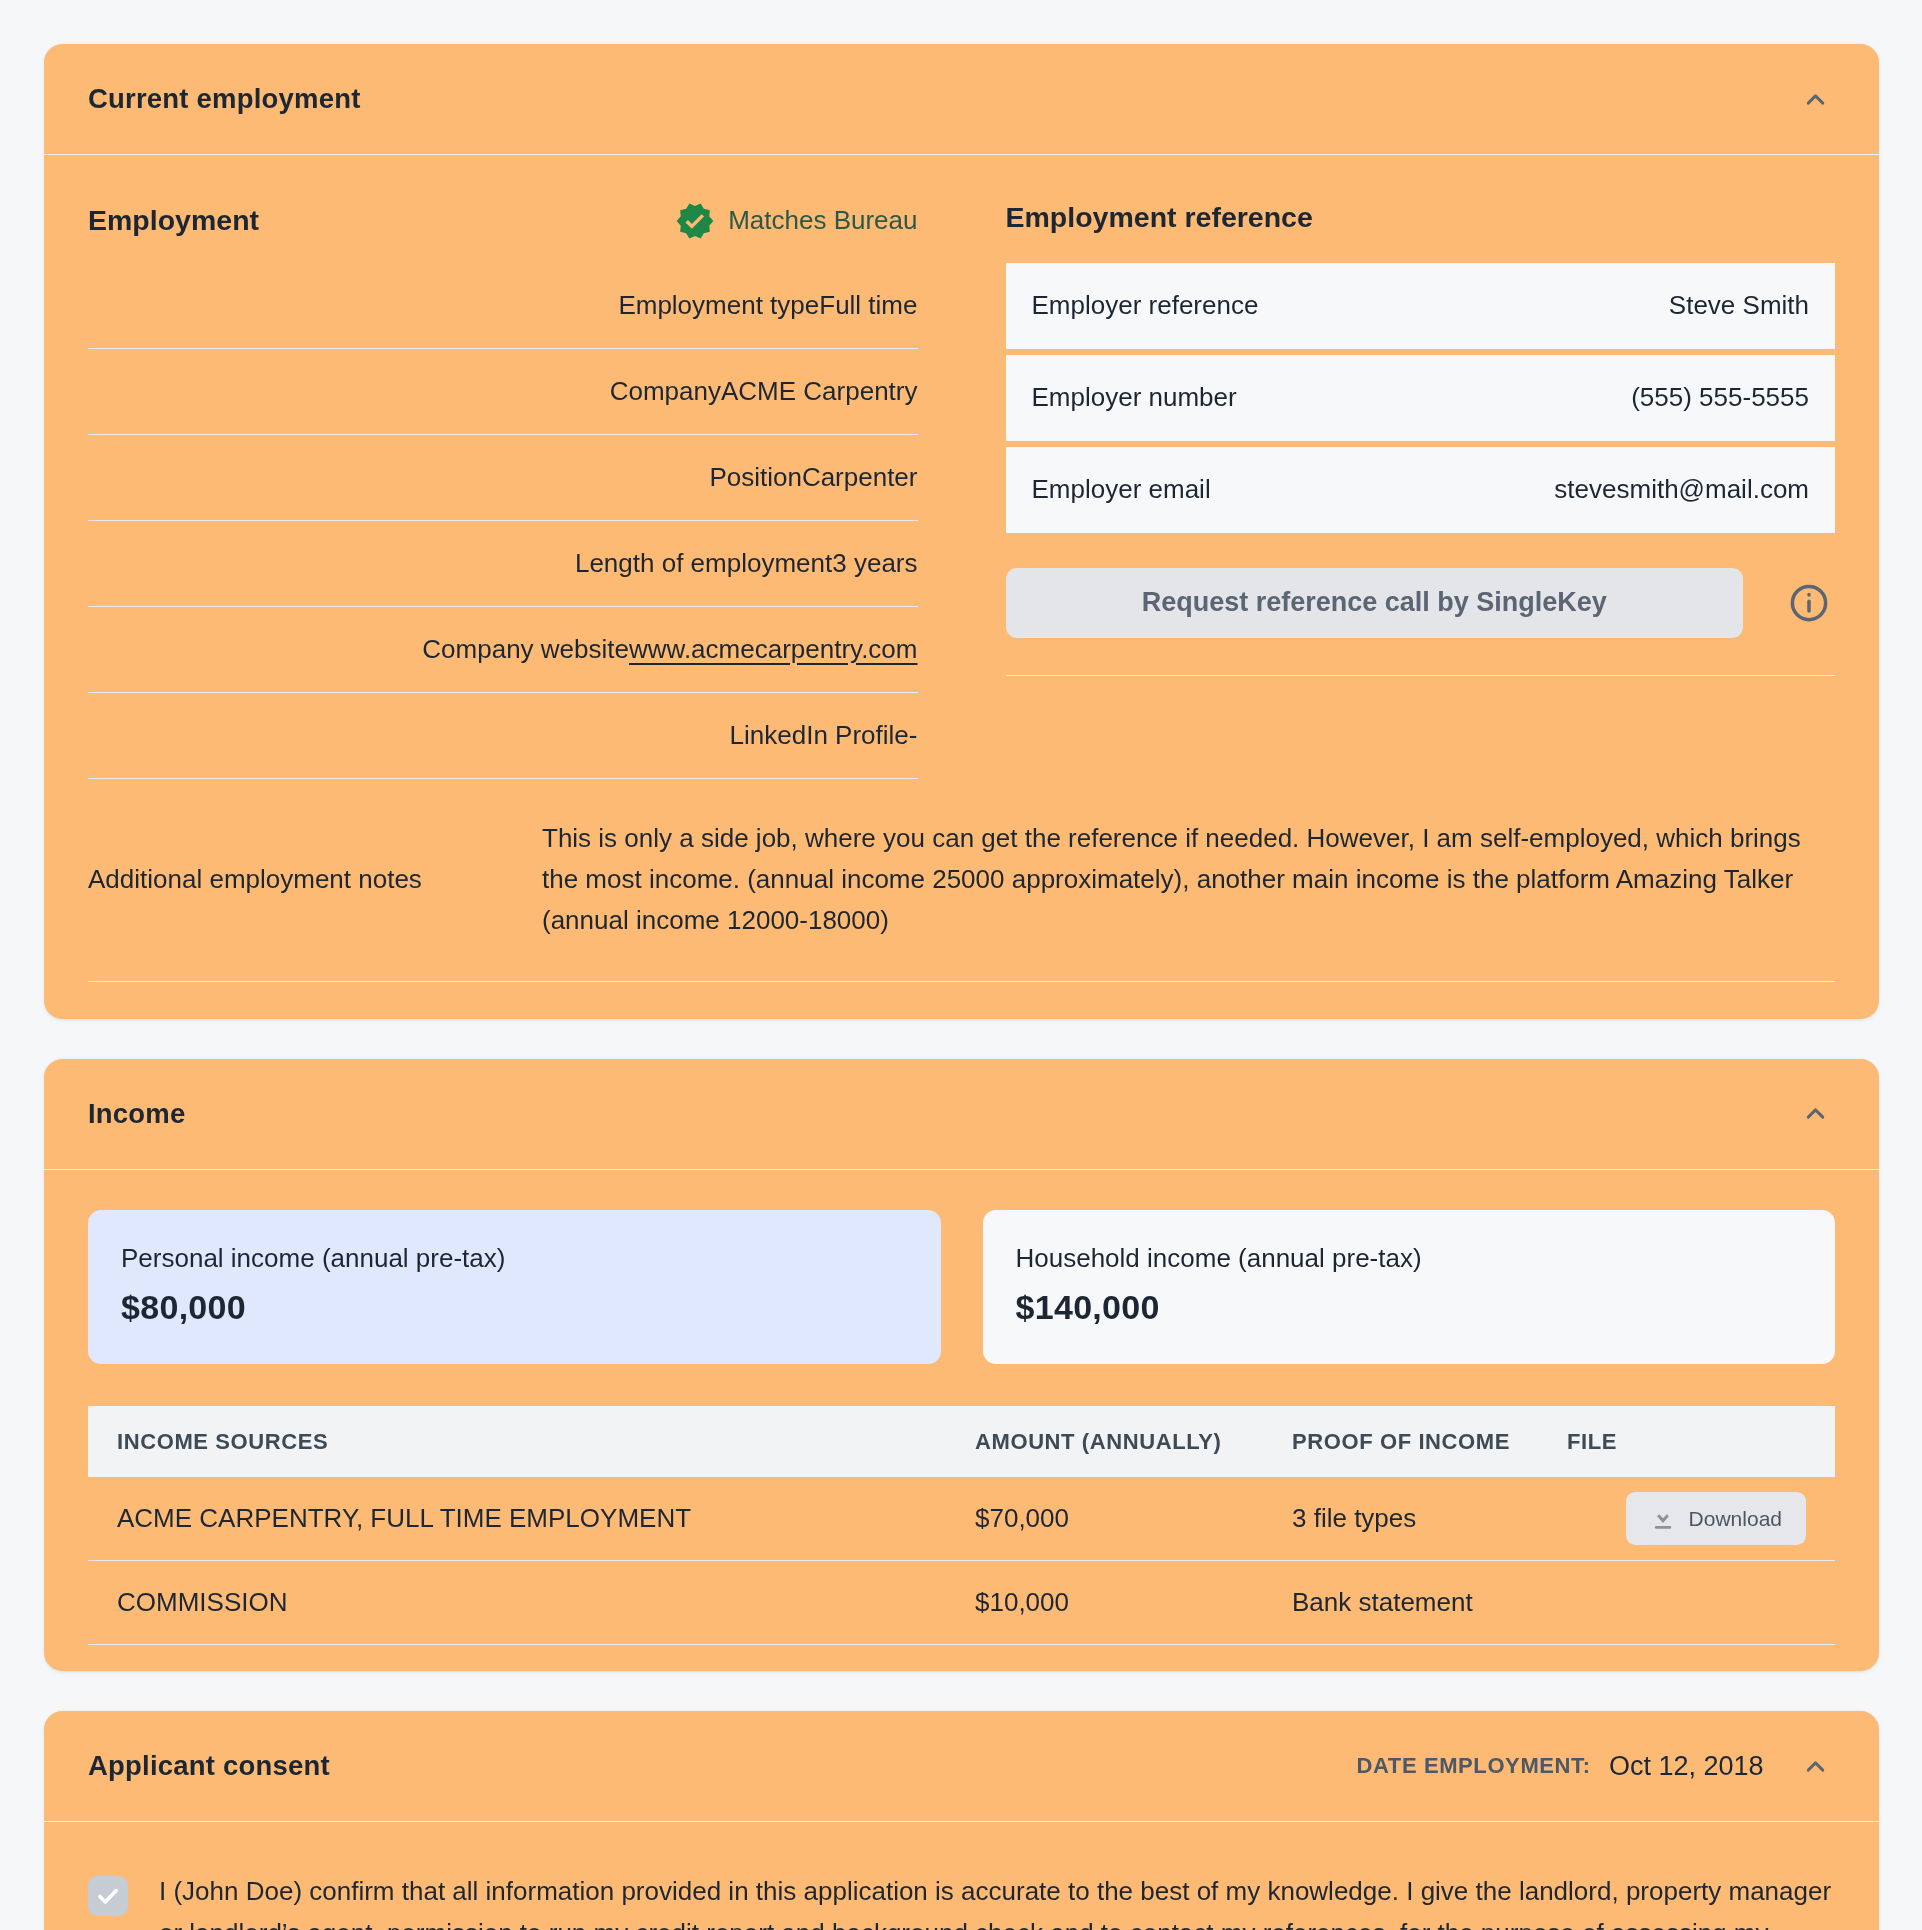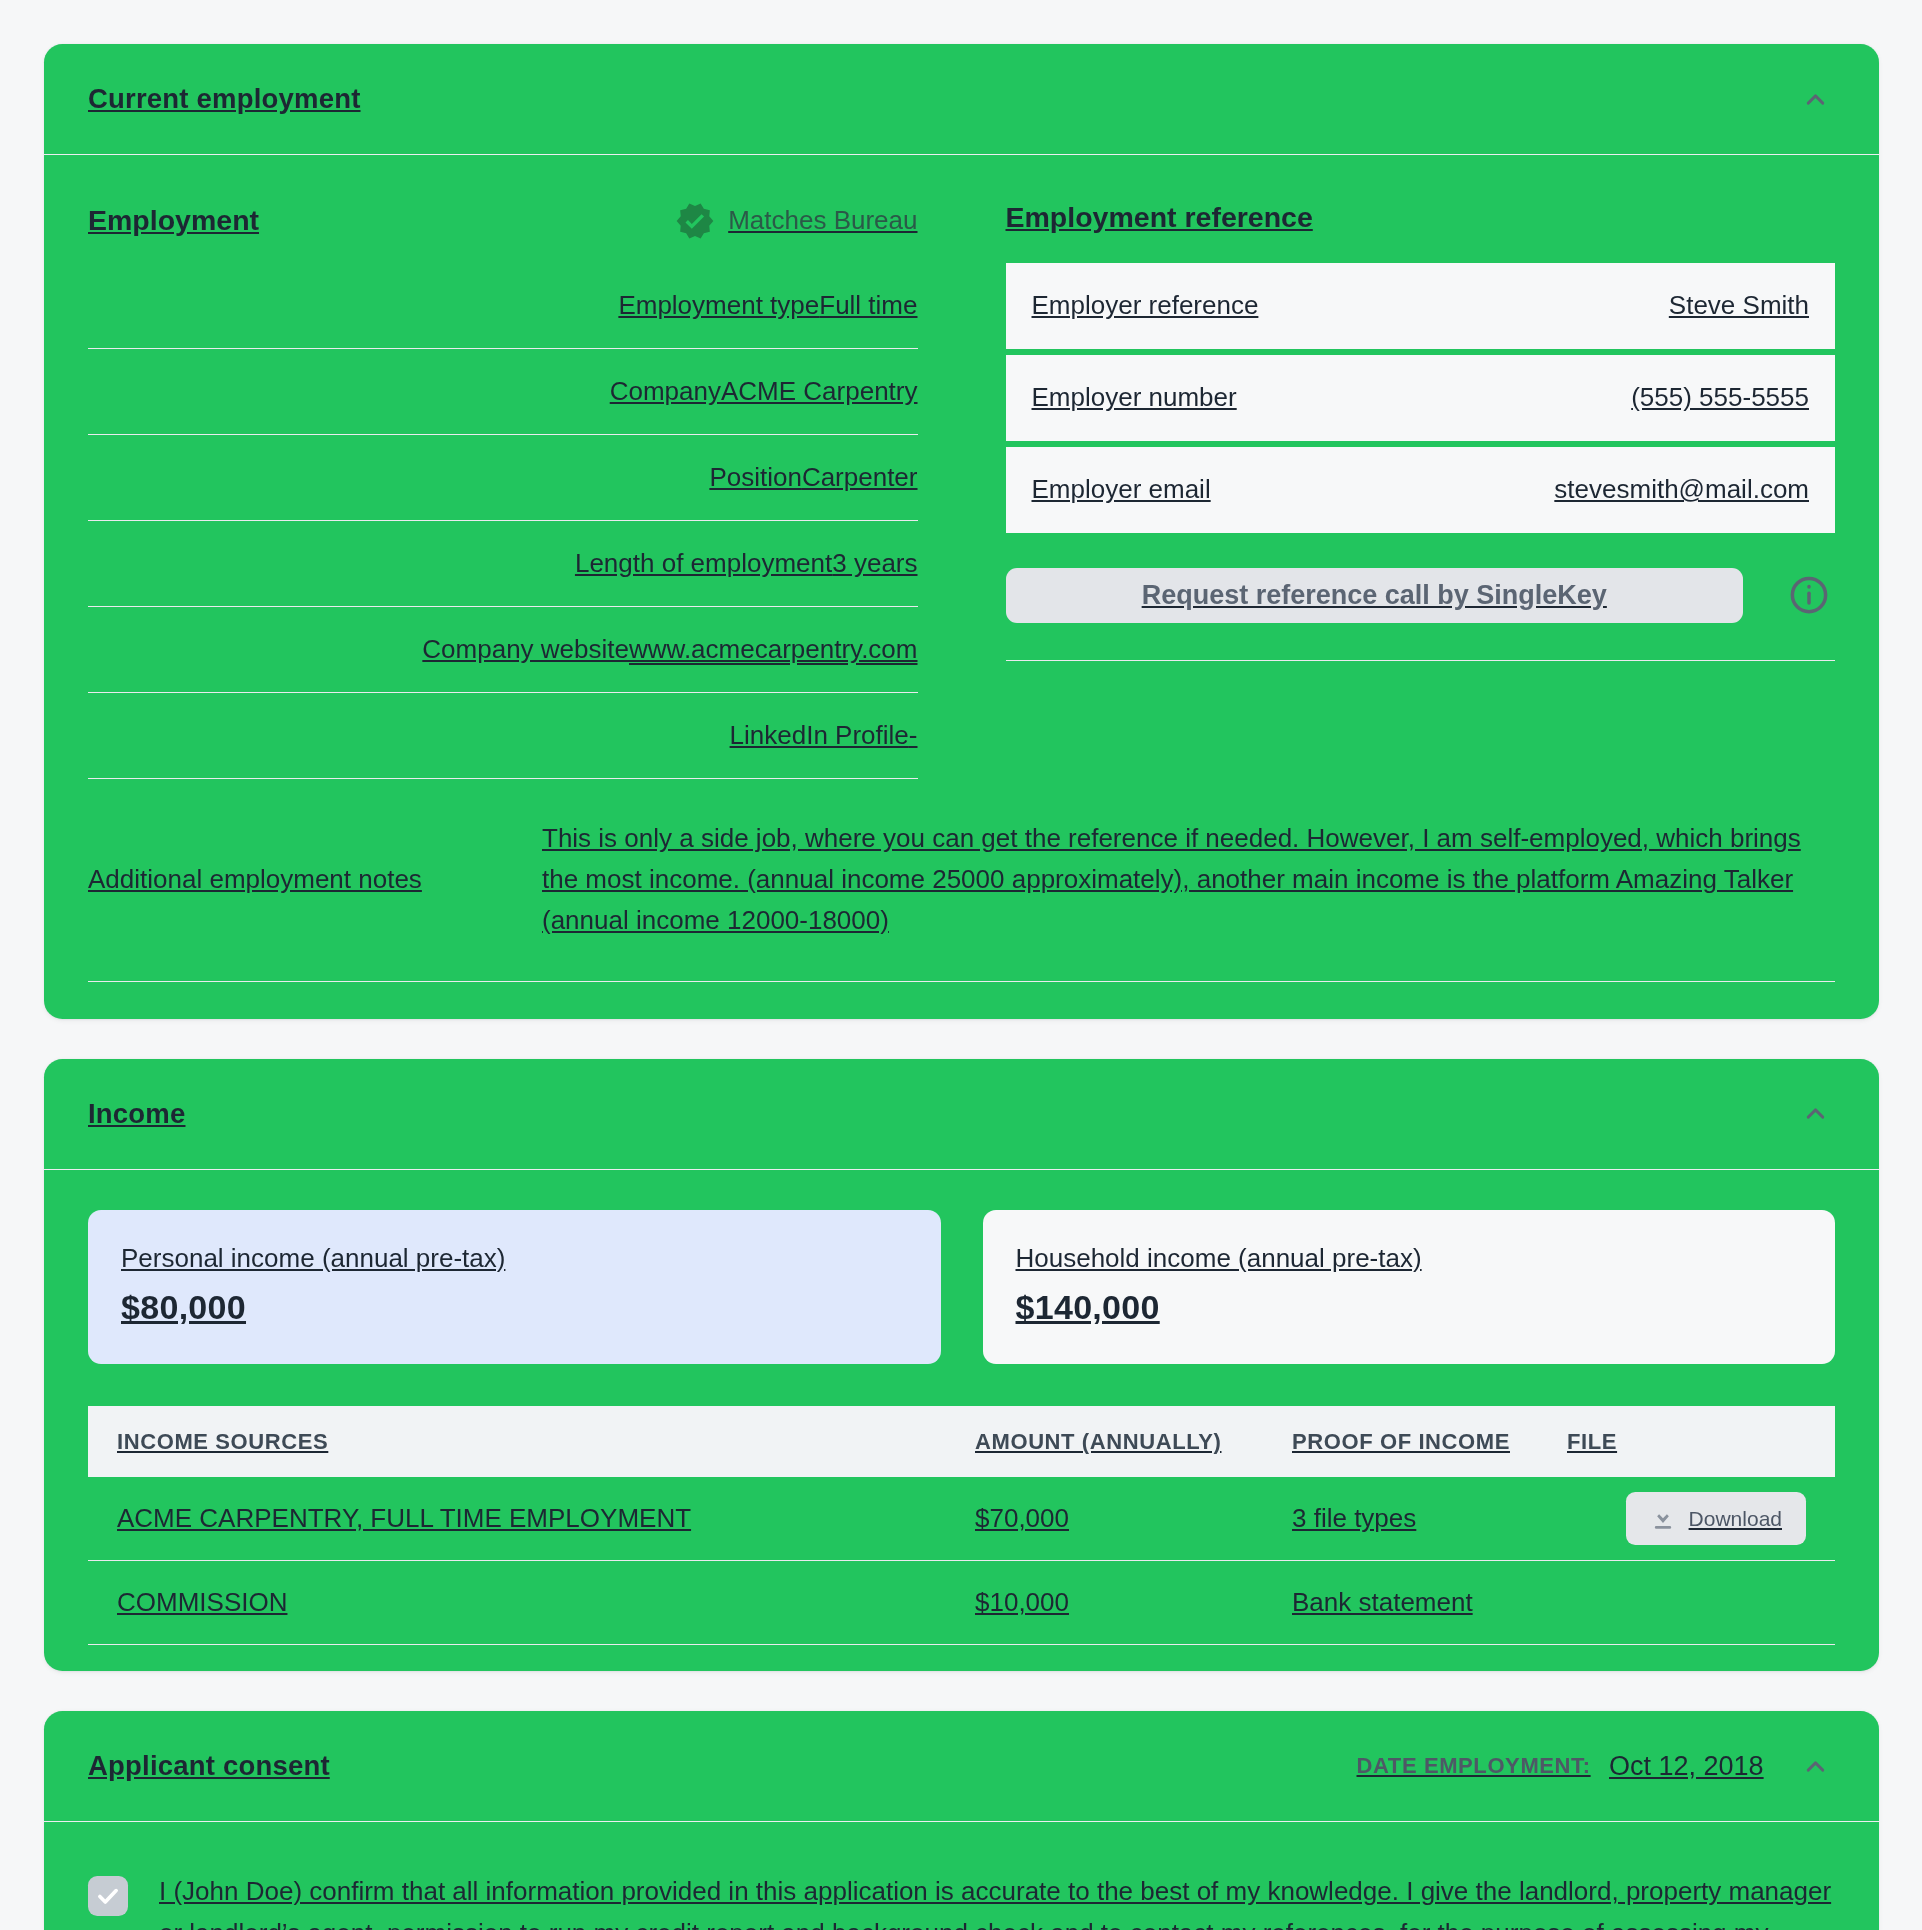--- a/index.html
+++ b/index.html
@@ -6,24 +6,23 @@
   body {
     width:1923px; min-height:1930px;
     background:#f6f7f8;
     font-family:"Liberation Sans", sans-serif;
     color:#1d2733;
     -webkit-font-smoothing:antialiased;
   }
   .page { padding:44px; display:flex; flex-direction:column; gap:40px; box-sizing:border-box; }
 
   .card {
-    background:#22c55e; border-radius:18.4px;
+    background:#fdba74; border-radius:18.4px;
     box-shadow:0 0.9px 1.8px rgba(16,24,40,.05), 0 1.8px 5.5px rgba(16,24,40,.05);
     overflow:hidden;
-    text-decoration:underline;
   }
   .card-header {
     display:flex; align-items:center; justify-content:space-between;
     padding:35px 44px; border-bottom:0.9px solid #eceef1;
   }
   .card-title { font-size:27.5px; font-weight:700; letter-spacing:0.2px; }
   .icon-btn { background:none; border:none; padding:5.5px; cursor:pointer; display:flex; align-items:center; }
   .chev { width:29px; height:29px; stroke:#5b6573; stroke-width:2.4; fill:none; stroke-linecap:round; stroke-linejoin:round; }
 
   
@@ -42,21 +41,21 @@
   .kv-value { color:#1d2733; text-align:right; }
   .kv-value.link { text-decoration:underline; text-underline-offset:4.6px; cursor:pointer; }
 
   .ref-rows { display:flex; flex-direction:column; gap:6px; margin-top:7.3px; }
   .ref-row {
     background:#f7f8f9; height:86px; padding:0 26px;
     display:flex; justify-content:space-between; align-items:center; font-size:26px;
   }
   .ref-action { display:flex; align-items:center; gap:39px; margin-top:35px; }
   .btn-request {
-    flex:1; height:55px; background:#e3e5e9; border:none; border-radius:11px;
+    flex:1; height:70px; background:#e3e5e9; border:none; border-radius:11px;
     font-family:inherit; font-size:27px; font-weight:600; color:#5b6573; cursor:pointer;
   }
   .info-icon { width:42px; height:42px; stroke:#5b6573; stroke-width:2; fill:none; stroke-linecap:round; }
   .ref-divider { border-bottom:0.9px solid #e9ebee; margin-top:37px; }
 
   .notes-row { display:flex; align-items:center; padding:39px 0 40px; border-bottom:0.9px solid #e9ebee; font-size:26px; }
   .notes-label { width:454px; flex-shrink:0; }
   .notes-text { flex:1; line-height:41px; }
 
   

